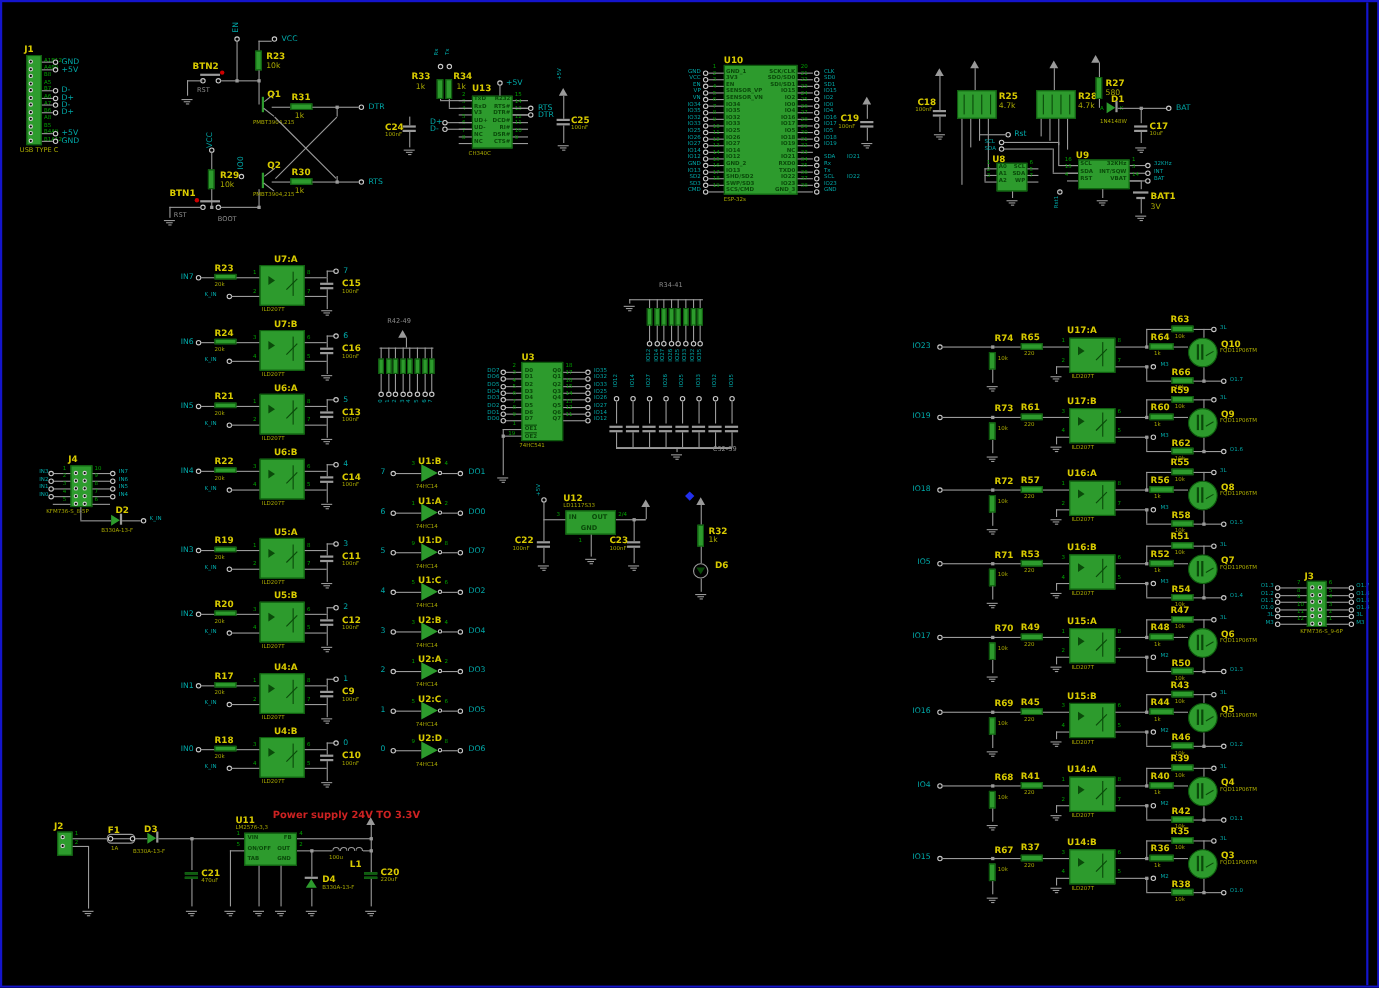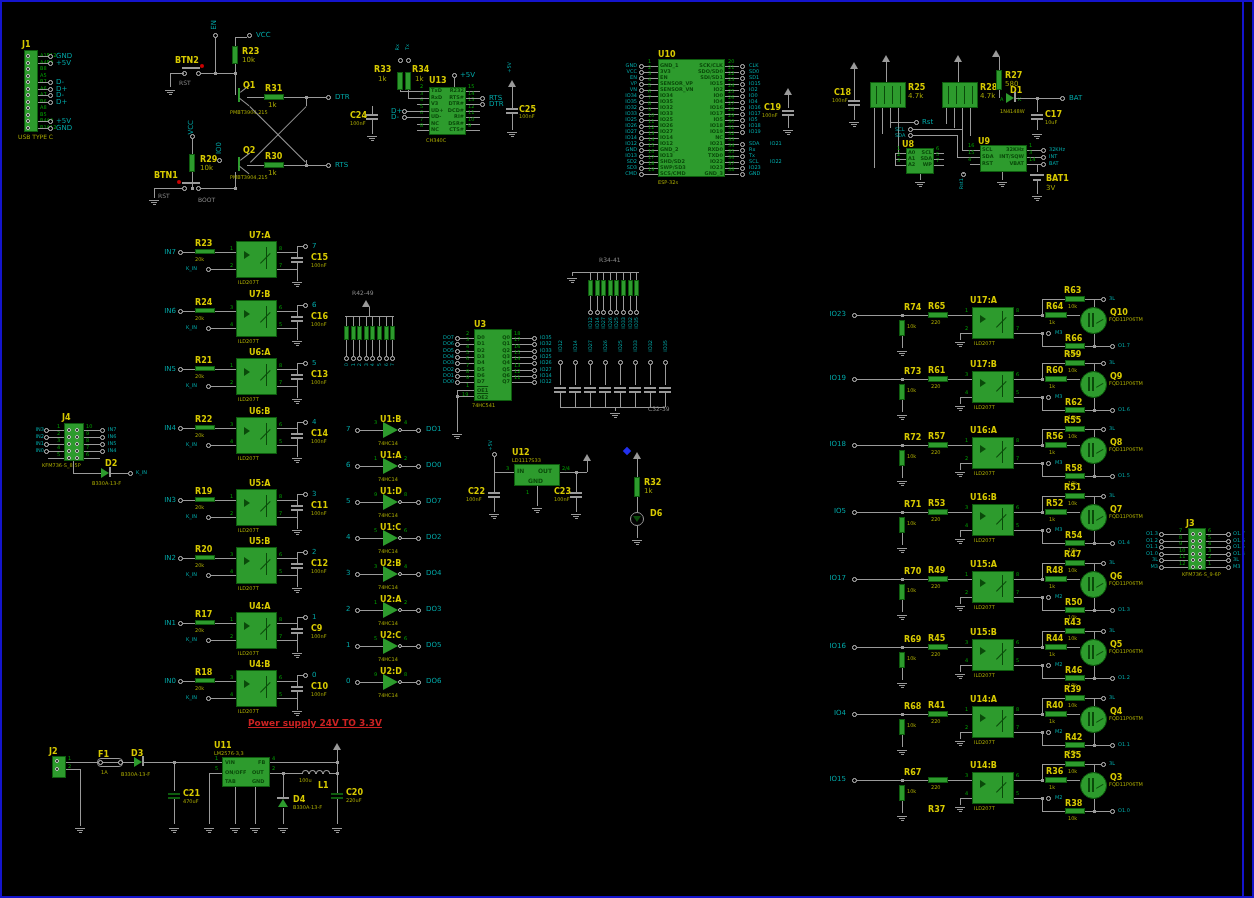--- a/index.html
+++ b/index.html
@@ -1381,21 +1381,21 @@
     <div class="abs capg" style="left: 166px; top: 791px; width: 12px; height: 2px;"></div>
     <div class="abs capg" style="left: 166px; top: 795px; width: 12px; height: 2px;"></div>
     <div class="abs wire" style="left: 172px; top: 797px; width: 1px; height: 25px;"></div>
     <div class="abs wire" style="left: 167px; top: 826px; width: 10px; height: 1px;"></div>
     <div class="abs wire" style="left: 169px; top: 828px; width: 6px; height: 1px;"></div>
     <div class="abs wire" style="left: 171px; top: 830px; width: 3px; height: 1px;"></div>
     <div class="abs t ref" style="left: 181px; top: 788px;">C21</div>
     <div class="abs t val f5" style="left: 181px; top: 797px;">470uF</div>
     <div class="abs t ref" style="left: 212px; top: 740px;">U11</div>
     <div class="abs t part f5" style="left: 212px; top: 749px;">LM2576-3,3</div>
-    <div class="abs t red" style="left: 246px; top: 717px; text-decoration: underline;">Power supply 24V TO 3.3V</div>
+    <div class="abs t red" style="left: 246px; top: 736px;">Power supply 24V TO 3.3V</div>
     <div class="abs chip" style="left: 220px; top: 755px; width: 48px; height: 30px;"></div>
     <div class="abs t inner f5" style="left: 223px; top: 758px;">VIN</div>
     <div class="abs t inner f5" style="left: 223px; top: 768px;">ON/OFF</div>
     <div class="abs t inner f5" style="left: 223px; top: 777px;">TAB</div>
     <div class="abs t inner f5" style="left: 256px; top: 758px;">FB</div>
     <div class="abs t inner f5" style="left: 250px; top: 768px;">OUT</div>
     <div class="abs t inner f5" style="left: 250px; top: 777px;">GND</div>
     <div class="abs t pin f5" style="left: 213px; top: 754px;">1</div>
     <div class="abs t pin f5" style="left: 213px; top: 764px;">5</div>
     <div class="abs t pin f5" style="left: 270px; top: 754px;">4</div>
@@ -1903,21 +1903,21 @@
     <div class="abs circ" style="left: 850px; top: 776px; width: 5px; height: 5px;"></div>
     <div class="abs wire" style="left: 855px; top: 778px; width: 71px; height: 1px;"></div>
     <div class="abs jdot" style="left: 899px; top: 777px; width: 3px; height: 3px;"></div>
     <div class="abs t ref" style="left: 902px; top: 767px;">R67</div>
     <div class="abs res" style="left: 897px; top: 783px; width: 6px; height: 16px;"></div>
     <div class="abs t val f5" style="left: 905px; top: 787px;">10k</div>
     <div class="abs wire" style="left: 900px; top: 799px; width: 1px; height: 12px;"></div>
     <div class="abs wire" style="left: 895px; top: 814px; width: 10px; height: 1px;"></div>
     <div class="abs wire" style="left: 897px; top: 816px; width: 6px; height: 1px;"></div>
     <div class="abs wire" style="left: 899px; top: 818px; width: 3px; height: 1px;"></div>
-    <div class="abs t ref" style="left: 926px; top: 804px;">R37</div>
+    <div class="abs t ref" style="left: 926px; top: 765px;">R37</div>
     <div class="abs res" style="left: 926px; top: 775px; width: 20px; height: 6px;"></div>
     <div class="abs t val f5" style="left: 929px; top: 783px;">220</div>
     <div class="abs wire" style="left: 946px; top: 778px; width: 24px; height: 1px;"></div>
     <div class="abs chip" style="left: 970px; top: 770px; width: 42px; height: 32px;"></div>
     <div class="abs odio" style="left: 978px; top: 778px;"></div>
     <div class="abs wire dk" style="left: 994px; top: 790px; width: 14px; height: 1px; transform-origin: 0px 0px; transform: rotate(-45deg);"></div>
     <div class="abs dk" style="left: 1000px; top: 774px; width: 1px; height: 22px;"></div>
     <div class="abs t ref" style="left: 968px; top: 760px;">U14:B</div>
     <div class="abs t part f5" style="left: 972px; top: 804px;">ILD207T</div>
     <div class="abs t pin f5" style="left: 963px; top: 771px;">3</div>

